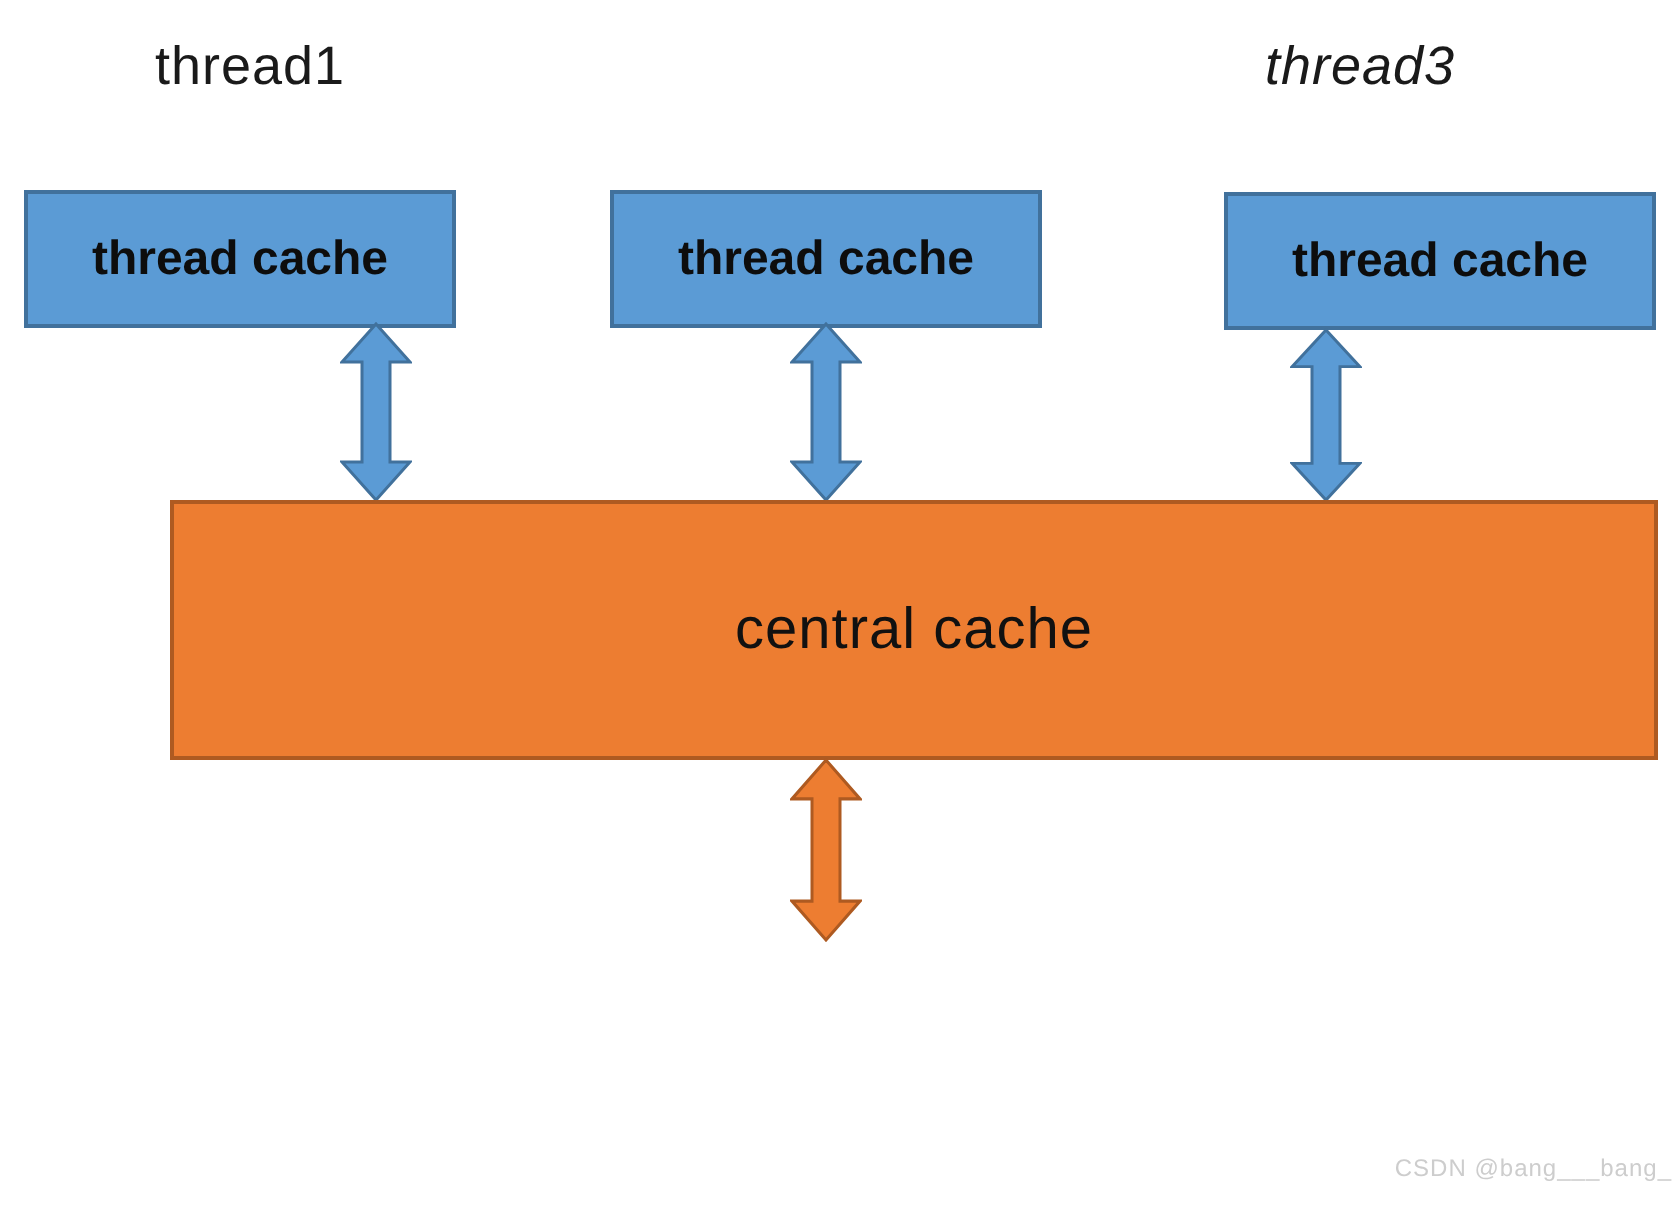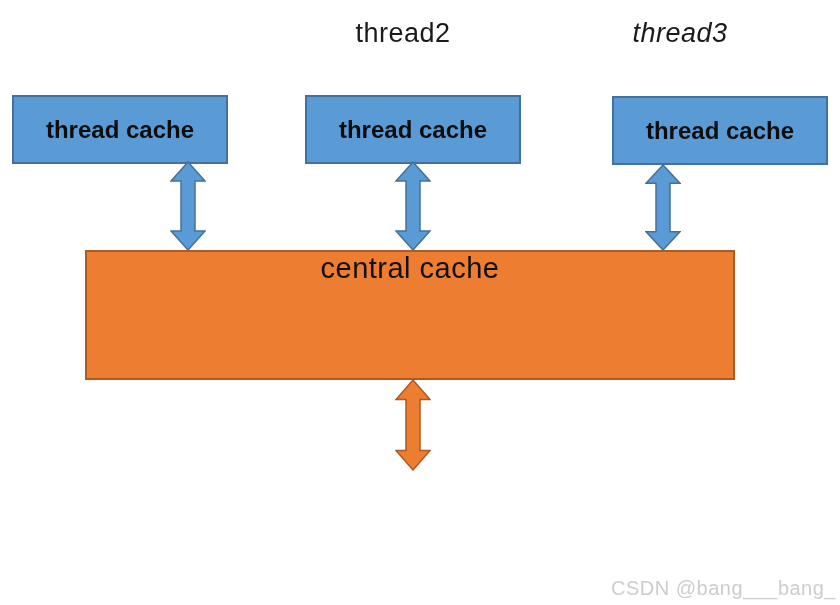--- a/index.html
+++ b/index.html
@@ -65,24 +65,24 @@
     stroke-width: 1.5;
   }
   .ar-1 { left: 170px; top: 161px; height: 90px; }
   .ar-2 { left: 395px; top: 161px; height: 90px; }
   .ar-3 { left: 645px; top: 164px; height: 87px; }
   .ar-4 { left: 395px; top: 379px; height: 92px; }
 
   .big-box {
     position: absolute;
     left: 85px;
-    width: 650px;
+    width: 744px;
     box-sizing: border-box;
     display: flex;
-    align-items: flex-start;
+    align-items: center;
     justify-content: center;
   }
   .central-box {
     top: 250px;
     height: 130px;
     background: var(--box-orange);
     border: 2px solid var(--box-orange-border);
   }
   .page-box {
     top: 471px;
@@ -93,31 +93,31 @@
   .big-box span {
     font-size: 29px;
     color: #111111;
     letter-spacing: 0.5px;
   }
 
   .watermark {
     position: absolute;
     right: 4px;
     top: 577px;
-    font-size: 20px;
+    font-size: 12px;
     color: var(--watermark-color);
     letter-spacing: 0.5px;
   }
 </style>
 </head>
 <body>
 
 <div class="stage">
 
-  <div class="thread-label tl-2">thread2</div>
+  <div class="thread-label tl-1">thread1</div>
   <div class="thread-label tl-3">thread3</div>
 
   <div class="tc-box tc-1">
     <span>thread cache</span>
   </div>
   <div class="tc-box tc-2">
     <span>thread cache</span>
   </div>
   <div class="tc-box tc-3">
     <span>thread cache</span>

